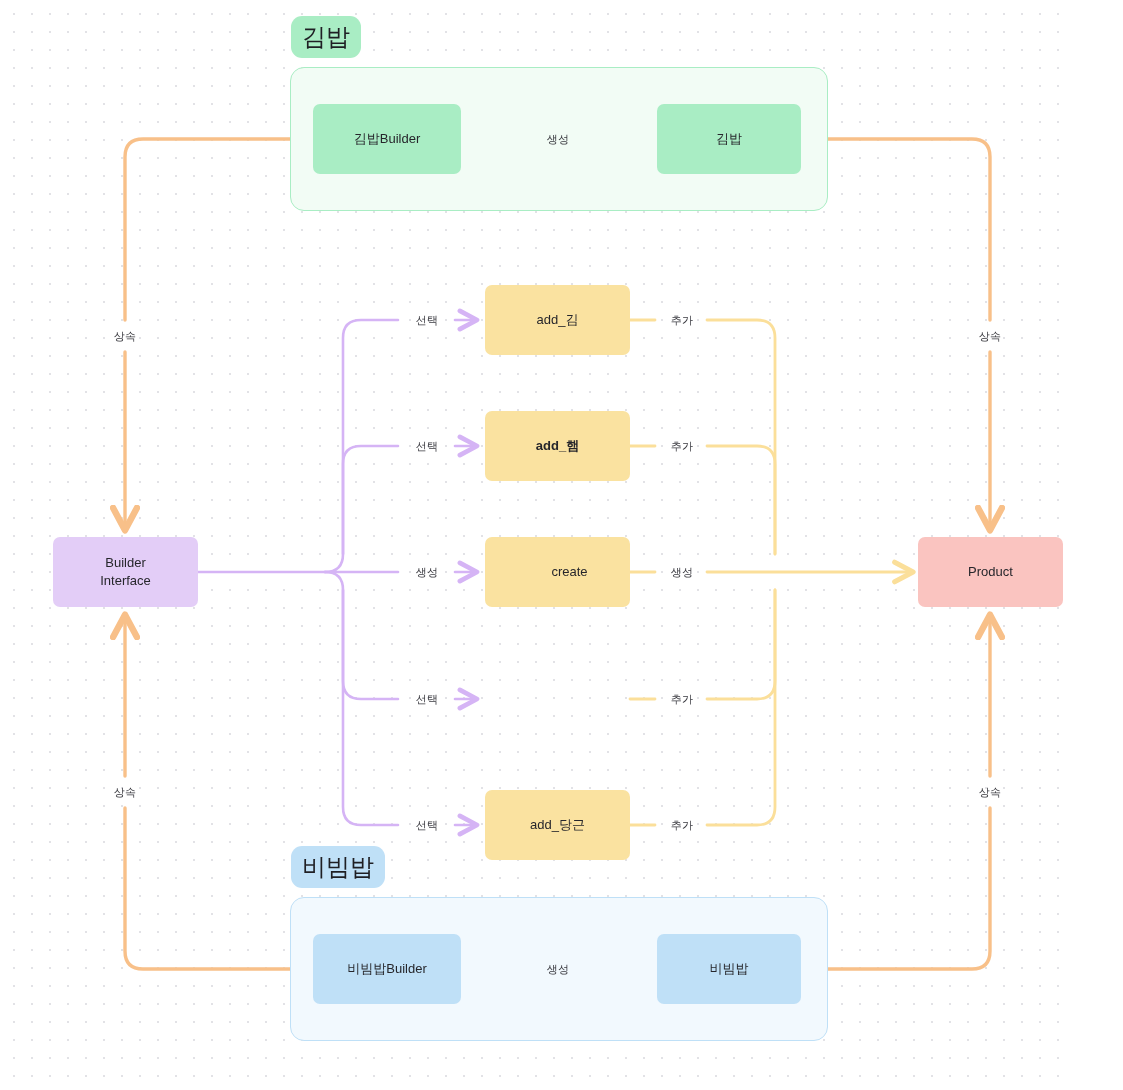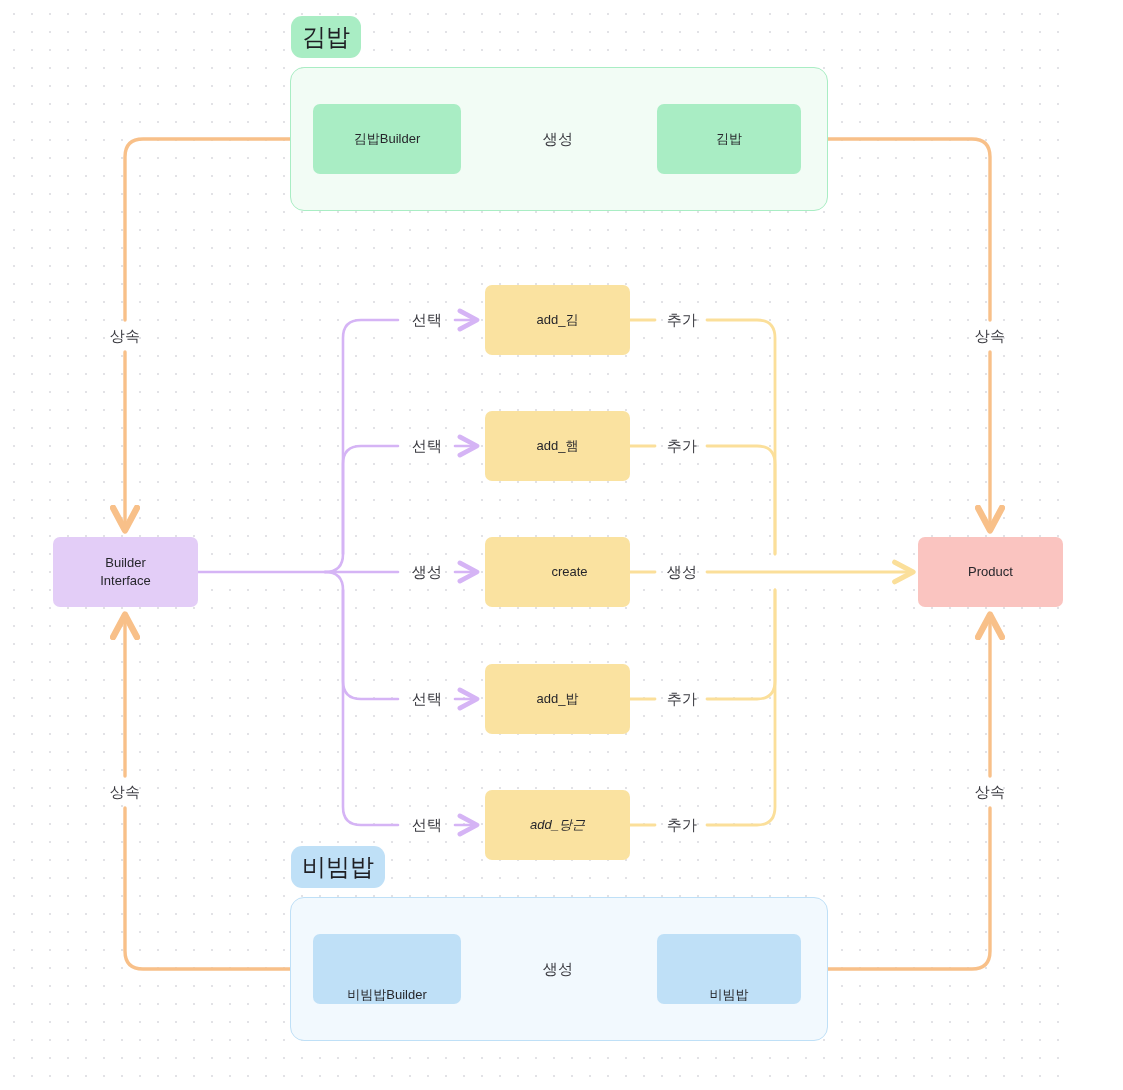--- a/index.html
+++ b/index.html
@@ -22,21 +22,21 @@
     position:absolute;
     display:flex;align-items:center;justify-content:center;
     text-align:center;
     border-radius:7px;
     color:#26262b;
     font-size:13px;
     line-height:1.35;
     box-sizing:border-box;
   }
   .node.green{background:#a9edc4;}
-  .node.blue{background:#bfe0f7;align-items:flex-end;}
+  .node.blue{background:#bfe0f7;}
   .node.yellow{background:#fae2a0;}
   .node.purple{background:#e3cdf7;}
   .node.pink{background:#fac4c0;}
   .group{
     position:absolute;
     box-sizing:border-box;
     border-radius:14px;
   }
   .group.green{background:#f2fcf5;border:1.6px solid #a9edc4;}
   .group.blue{background:#f2f9fe;border:1.6px solid #bfe0f7;}
@@ -46,21 +46,21 @@
     border-radius:11px;
     font-size:24px;
     color:#1f1f24;
     box-sizing:border-box;
     padding:0 11px;
   }
   .badge.green{background:#a9edc4;}
   .badge.blue{background:#bfe0f7;}
   .elabel{
     position:absolute;
-    font-size:15px;
+    font-size:11px;
     color:#3a3a40;
     white-space:nowrap;
     transform:translate(-50%,-50%);
     background:transparent;
     letter-spacing:0.2px;
     text-align:center;
   }
 </style>
 </head>
 <body>
@@ -170,30 +170,27 @@
     <span>Interface</span>
   </div>
 
   <div class="node pink" style="left:918px;top:537px;width:145px;height:70px;">
     <span>Product</span>
   </div>
 
   <div class="node yellow" style="left:485px;top:285px;width:145px;height:70px;justify-content:center;">
     <span>add_김</span>
   </div>
-  <div class="node yellow" style="left:485px;top:411px;width:145px;height:70px;">
+  <div class="node yellow" style="left:485px;top:411px;width:145px;height:70px;font-weight:bold;">
     <span>add_햄</span>
   </div>
   <div class="node yellow" style="left:485px;top:537px;width:145px;height:70px;padding-left:24px;">
     <span>create</span>
   </div>
-  <div class="node yellow" style="left:485px;top:664px;width:145px;height:70px;">
-    <span>add_밥</span>
-  </div>
-  <div class="node yellow" style="left:485px;top:790px;width:145px;height:70px;font-style:italic;">
+  <div class="node yellow" style="left:485px;top:790px;width:145px;height:70px;">
     <span>add_당근</span>
   </div>
 
   <div class="elabel" style="left:558px;top:139px;">생성</div>
   <div class="elabel" style="left:558px;top:969px;">생성</div>
 
   <div class="elabel" style="left:125px;top:336px;">상속</div>
   <div class="elabel" style="left:990px;top:336px;">상속</div>
   <div class="elabel" style="left:125px;top:792px;">상속</div>
   <div class="elabel" style="left:990px;top:792px;">상속</div>

